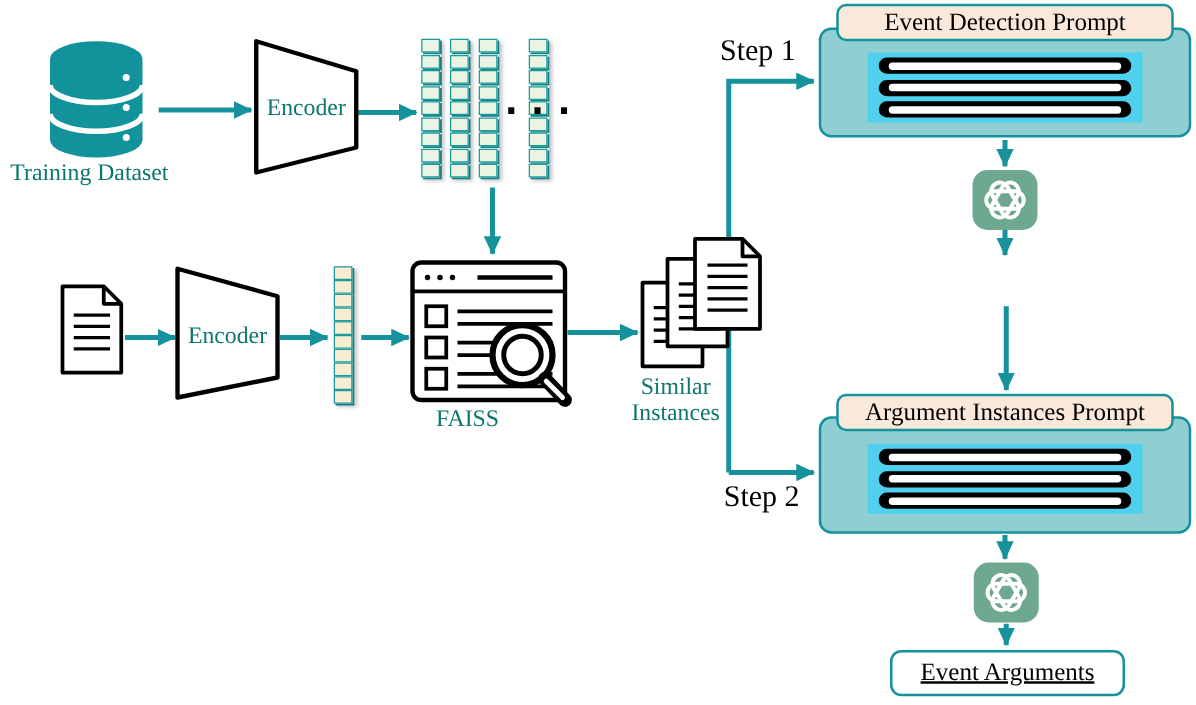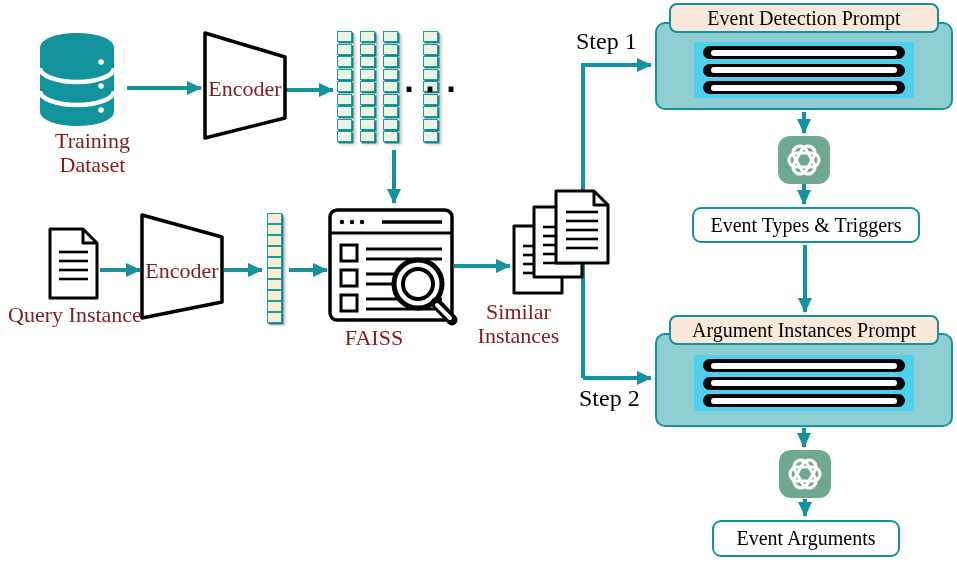--- a/index.html
+++ b/index.html
@@ -1,19 +1,19 @@
 <!DOCTYPE html>
 <html><head>
 <meta charset="utf-8">
 <style>
   html,body{margin:0;padding:0;background:#ffffff;}
   #canvas{position:relative;width:957px;height:564px;background:#ffffff;overflow:hidden;
           font-family:"Liberation Serif", serif;color:#000;}
   .abs{position:absolute;}
-  .label{position:absolute;text-align:center;font-size:22px;line-height:1.1;color:#7f1d1d;}
+  .label{position:absolute;text-align:center;font-size:19px;line-height:1.1;color:#0f766e;}
   .step-label{position:absolute;font-size:24px;color:#000;}
   svg{position:absolute;left:0;top:0;}
 
   
   .emb-col{position:absolute;display:flex;flex-direction:column;justify-content:space-between;
            width:16px;height:111px;box-shadow:2.5px 2.5px 3px rgba(120,120,120,.45);}
   .emb-col .cell{width:13px;height:9px;border:1.6px solid #1b9aa0;box-shadow:1.4px 1.4px 0 #157f86;}
   .emb-col.train .cell{background:#eaf4e2;}
   .emb-col.query .cell{background:#f8edd2;}
   .ellipsis{position:absolute;font-size:30px;font-weight:bold;letter-spacing:3px;font-family:"DejaVu Sans Mono",monospace;}
@@ -215,63 +215,59 @@
       <div class="cell"></div>
       <div class="cell"></div>
       <div class="cell"></div>
       <div class="cell"></div>
       <div class="cell"></div>
       <div class="cell"></div>
       <div class="cell"></div>
       <div class="cell"></div>
     </div>
 
-  <div class="label" style="left:25px;top:129px;width:135px;">Training Dataset</div>
+  <div class="label" style="left:4px;top:129px;width:135px;">Training Dataset</div>
   <div class="label" style="left:205px;top:77px;width:80px;">Encoder</div>
-  <div class="label" style="left:5px;top:303px;width:140px;">Query Instance</div>
   <div class="label" style="left:142px;top:259px;width:80px;">Encoder</div>
   <div class="label" style="left:324px;top:326px;width:100px;">FAISS</div>
-  <div class="label" style="left:476px;top:300px;width:85px;">Similar Instances</div>
+  <div class="label" style="left:498px;top:300px;width:85px;">Similar Instances</div>
 
   <div class="step-label" style="left:576px;top:28px;">Step 1</div>
   <div class="step-label" style="left:579px;top:385px;text-align:center;">Step 2</div>
 
   <div class="prompt-box" style="left:655px;top:22px;"></div>
   <div class="prompt-tab" style="left:669px;top:3px;">
     <span>Event Detection Prompt</span>
   </div>
   <div class="prompt-inner" style="left:694px;top:42px;">
     <div class="pill">
         <div class="stripe"></div>
       </div>
     <div class="pill">
         <div class="stripe"></div>
       </div>
     <div class="pill">
         <div class="stripe"></div>
       </div>
   </div>
 
-  <div class="result-box" style="left:692px;top:207px;width:228px;height:36px;">
-    <span>Event Types &amp; Triggers</span>
-  </div>
 
   <div class="prompt-box" style="left:655px;top:333px;height:94px;"></div>
   <div class="prompt-tab" style="left:669px;top:315px;">
     <span>Argument Instances Prompt</span>
   </div>
   <div class="prompt-inner" style="left:694px;top:355px;">
     <div class="pill">
         <div class="stripe"></div>
       </div>
     <div class="pill">
         <div class="stripe"></div>
       </div>
     <div class="pill">
         <div class="stripe"></div>
       </div>
   </div>
 
-  <div class="result-box" style="left:712px;top:520px;width:188px;height:37px;">
+  <div class="result-box" style="left:712px;top:520px;width:188px;height:37px;text-decoration:underline;">
     <span>Event Arguments</span>
   </div>
 
 </div>
 
 </body></html>

